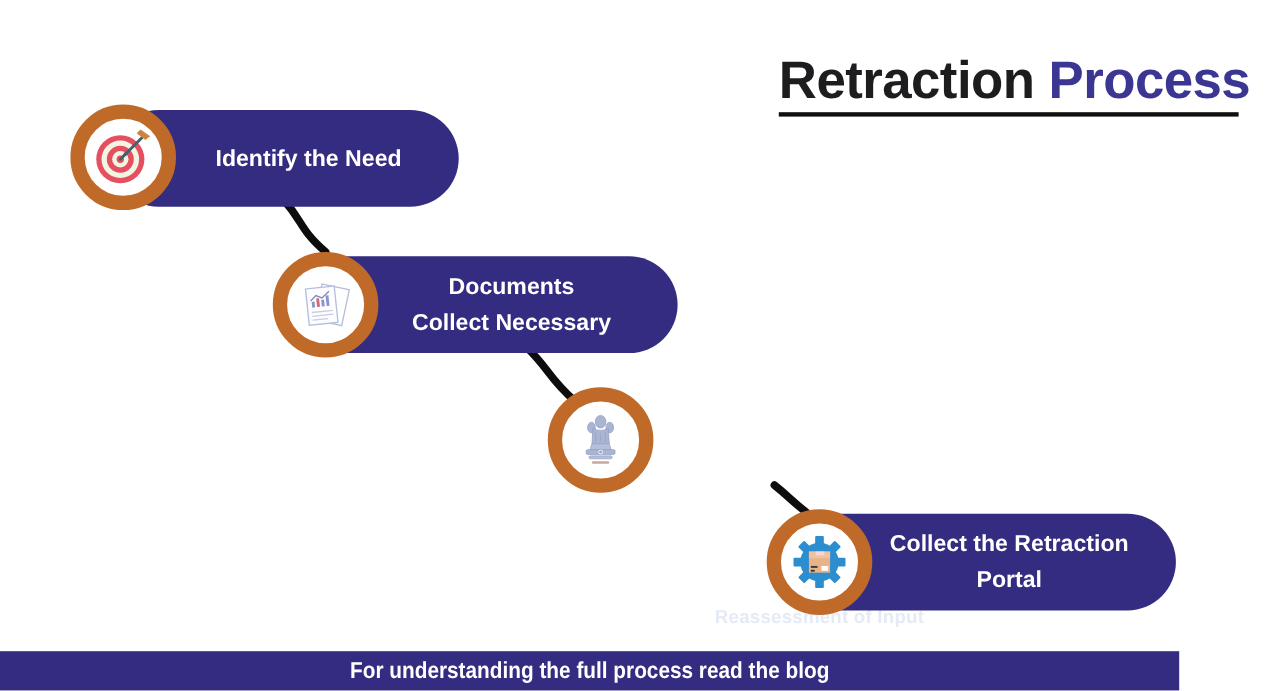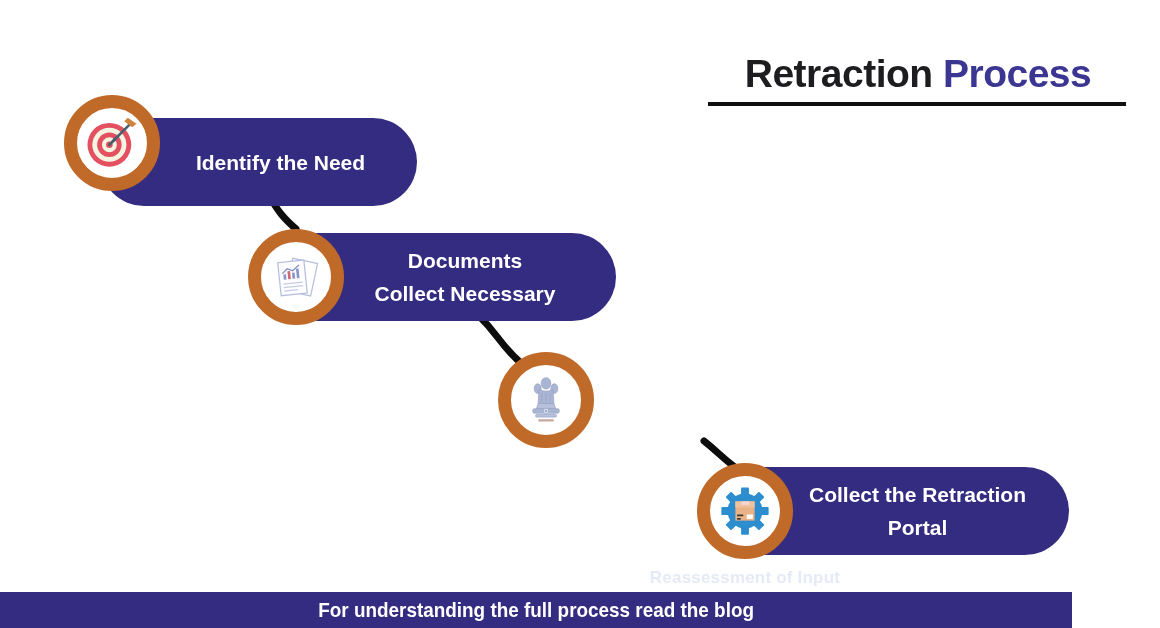--- a/index.html
+++ b/index.html
@@ -6,38 +6,38 @@
   .canvas{
     position:relative;width:1160px;height:628px;overflow:hidden;background:#ffffff;
     font-family:"Liberation Sans","DejaVu Sans",sans-serif;
   }
   
   .watermark{
     position:absolute;left:595px;top:549px;width:300px;z-index:1;
     text-align:center;font-weight:bold;font-size:17px;line-height:23px;
     color:#e4eaf6;letter-spacing:.2px;
   }
-  .watermark span{display:block;margin-top:17px;}
+  .watermark span{display:block;}
   
   .connectors{position:absolute;left:0;top:0;z-index:2;}
   
   .title-wrap{position:absolute;left:708px;top:52px;width:420px;z-index:6;text-align:center;}
-  .title{font-size:39px;font-weight:bold;letter-spacing:-.5px;line-height:44px;white-space:nowrap;}
+  .title{font-size:48px;font-weight:bold;letter-spacing:-.5px;line-height:44px;white-space:nowrap;}
   .title .t1{color:#1d1d1f;}
   .title .t2{color:#3c3693;}
   .title-underline{position:absolute;left:708px;top:102px;width:418px;height:4px;background:#101010;z-index:6;}
   
   .pill{
     position:absolute;height:88px;border-radius:44px;background:#332c80;z-index:3;
     display:flex;flex-direction:column;justify-content:center;align-items:center;
     padding-left:60px;padding-right:16px;box-sizing:border-box;
     color:#ffffff;font-weight:bold;font-size:21px;line-height:33px;text-align:center;
   }
   .pill span{display:block;}
-  .pill1{left:100px;top:100px;width:317px;margin-top:18px;}
+  .pill1{left:100px;top:100px;width:317px;}
   .pill2{left:270px;top:233px;width:346px;}
   .pill3{left:524px;top:356px;width:322px;}
   .pill4{left:722px;top:467px;width:347px;}
   
   .badge{
     position:absolute;width:70px;height:70px;border-radius:50%;
     border:13px solid #c06a29;background:#ffffff;z-index:4;
     display:flex;align-items:center;justify-content:center;
   }
   .badge1{left:64px;top:95px;}

